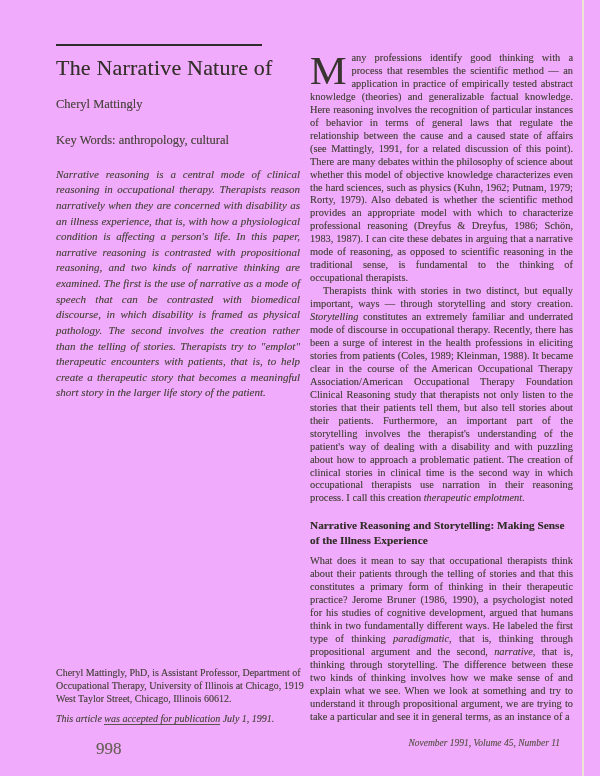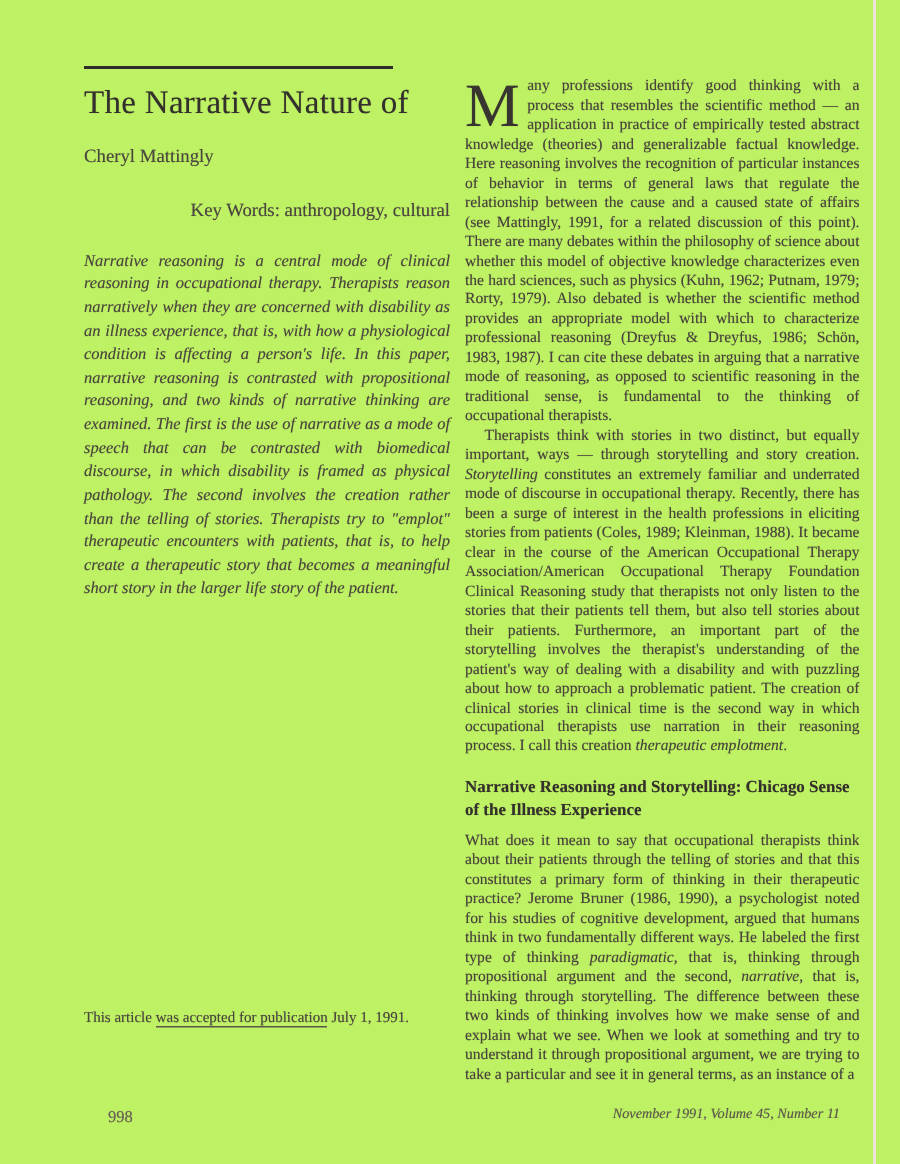--- a/index.html
+++ b/index.html
@@ -1,73 +1,74 @@
 <!DOCTYPE html>
 <html><head>
 <meta charset="utf-8">
 <style>
   html,body{margin:0;padding:0;}
   .page{
     position:relative; width:600px; height:776px;
-    background:#bef264; overflow:hidden;
+    background:#f0abfc; overflow:hidden;
     font-family:"Liberation Serif", serif;
     color:#45403a;
     text-shadow:0 0 0.6px rgba(70,64,55,0.45);
   }
   
   .left-col{ position:absolute; left:56px; top:44px; width:244px; }
   .rule{ width:206px; height:2px; background:#2f2d2b; margin:0 0 9px 0; }
   h1{ font-size:22px; line-height:1.22; font-weight:normal; color:#332f2b; margin:0; letter-spacing:0.2px; }
   .tl{ display:block; white-space:nowrap; }
   .author{ margin-top:15px; font-size:12.5px; color:#4a453e; }
-  .keywords{ margin-top:21px; font-size:12.5px; color:#4a453e;text-align:right; }
+  .keywords{ margin-top:21px; font-size:12.5px; color:#4a453e; }
   .abstract{ margin-top:19px; font-style:italic; font-size:11px; line-height:1.42; text-align:justify; color:#4a453d; }
   
   .author-note{ position:absolute; left:56px; top:666px; width:254px; font-size:10px; line-height:1.32; color:#4a453e; }
   .author-note p{ margin:0; }
-  .accepted{ margin-top:6px !important; }
+  .accepted{ font-style:italic; margin-top:6px !important; }
   .ul{ border-bottom:1px solid #5a544c; }
   
   .right-col{
     position:absolute; left:310px; top:52px; width:263px; height:688px; overflow:hidden;
     font-size:10.4px; line-height:12.95px; text-align:justify; color:#47423b;
   }
   .par{ margin:0; }
   .par.indent{ text-indent:13px; }
   .dropcap{ float:left; font-size:41px; line-height:33px; padding:2px 5px 0 0; color:#38342f; }
   h2{ font-size:11.3px; font-weight:bold; margin:13px 0 7px 0; color:#332f2b; line-height:1.32; text-align:left; }
   
-  .pagenum{ position:absolute; left:72px; top:739px; font-size:11px; color:#6b6258; }
+  .pagenum{ position:absolute; left:96px; top:739px; font-size:17px; color:#6b6258; }
   .issue{ position:absolute; right:40px; top:738px; font-size:9.5px; font-style:italic; color:#5d564d;text-align:center; }
   .notice{ position:absolute; left:2px; top:751px; font-family:"Liberation Sans", sans-serif; font-size:9.6px; font-weight:bold; color:#0c0c0c; text-shadow:none; }
   .edge{ position:absolute; right:16px; top:0; width:2px; height:776px; background:#ece4d6; }
 </style>
 </head>
 <body>
 
 <div class="page">
 
   <aside class="left-col">
     <div class="rule"></div>
     <h1>
       <span class="tl">The Narrative Nature of</span>
     </h1>
     <div class="author">Cheryl Mattingly</div>
     <div class="keywords"><span>Key Words:</span> <span>anthropology, cultural</span></div>
     <p class="abstract">Narrative reasoning is a central mode of clinical reasoning in occupational therapy. Therapists reason narratively when they are concerned with disability as an illness experience, that is, with how a physiological condition is affecting a person's life. In this paper, narrative reasoning is contrasted with propositional reasoning, and two kinds of narrative thinking are examined. The first is the use of narrative as a mode of speech that can be contrasted with biomedical discourse, in which disability is framed as physical pathology. The second involves the creation rather than the telling of stories. Therapists try to "emplot" therapeutic encounters with patients, that is, to help create a therapeutic story that becomes a meaningful short story in the larger life story of the patient.</p>
   </aside>
 
   <div class="author-note">
+    <p>Cheryl Mattingly, PhD, is Assistant Professor, Department of Occupational Therapy, University of Illinois at Chicago, 1919 West Taylor Street, Chicago, Illinois 60612.</p>
     <p class="accepted"><span>This article </span><span class="ul">was accepted for publication</span><span> July 1, 1991.</span></p>
   </div>
 
   <main class="right-col">
     <p class="par"><span class="dropcap">M</span><span>any professions identify good thinking with a process that resembles the scientific method — an application in practice of empirically tested abstract knowledge (theories) and generalizable factual knowledge. Here reasoning involves the recognition of particular instances of behavior in terms of general laws that regulate the relationship between the cause and a caused state of affairs (see Mattingly, 1991, for a related discussion of this point). There are many debates within the philosophy of science about whether this model of objective knowledge characterizes even the hard sciences, such as physics (Kuhn, 1962; Putnam, 1979; Rorty, 1979). Also debated is whether the scientific method provides an appropriate model with which to characterize professional reasoning (Dreyfus &amp; Dreyfus, 1986; Schön, 1983, 1987). I can cite these debates in arguing that a narrative mode of reasoning, as opposed to scientific reasoning in the traditional sense, is fundamental to the thinking of occupational therapists.</span></p>
     <p class="par indent"><span>Therapists think with stories in two distinct, but equally important, ways — through storytelling and story creation. </span><em>Storytelling</em><span> constitutes an extremely familiar and underrated mode of discourse in occupational therapy. Recently, there has been a surge of interest in the health professions in eliciting stories from patients (Coles, 1989; Kleinman, 1988). It became clear in the course of the American Occupational Therapy Association/American Occupational Therapy Foundation Clinical Reasoning study that therapists not only listen to the stories that their patients tell them, but also tell stories about their patients. Furthermore, an important part of the storytelling involves the therapist's understanding of the patient's way of dealing with a disability and with puzzling about how to approach a problematic patient. The creation of clinical stories in clinical time is the second way in which occupational therapists use narration in their reasoning process. I call this creation </span><em>therapeutic emplotment</em><span>.</span></p>
-    <h2>Narrative Reasoning and Storytelling: Chicago Sense of the Illness Experience</h2>
+    <h2>Narrative Reasoning and Storytelling: Making Sense of the Illness Experience</h2>
     <p class="par"><span>What does it mean to say that occupational therapists think about their patients through the telling of stories and that this constitutes a primary form of thinking in their therapeutic practice? Jerome Bruner (1986, 1990), a psychologist noted for his studies of cognitive development, argued that humans think in two fundamentally different ways. He labeled the first type of thinking </span><em>paradigmatic</em><span>, that is, thinking through propositional argument and the second, </span><em>narrative</em><span>, that is, thinking through storytelling. The difference between these two kinds of thinking involves how we make sense of and explain what we see. When we look at something and try to understand it through propositional argument, we are trying to take a particular and see it in general terms, as an instance of a</span></p>
   </main>
 
   <div class="pagenum">998</div>
   <div class="issue">November 1991, Volume 45, Number 11</div>
   <div class="edge"></div>
 
 </div>
 
 </body></html>

